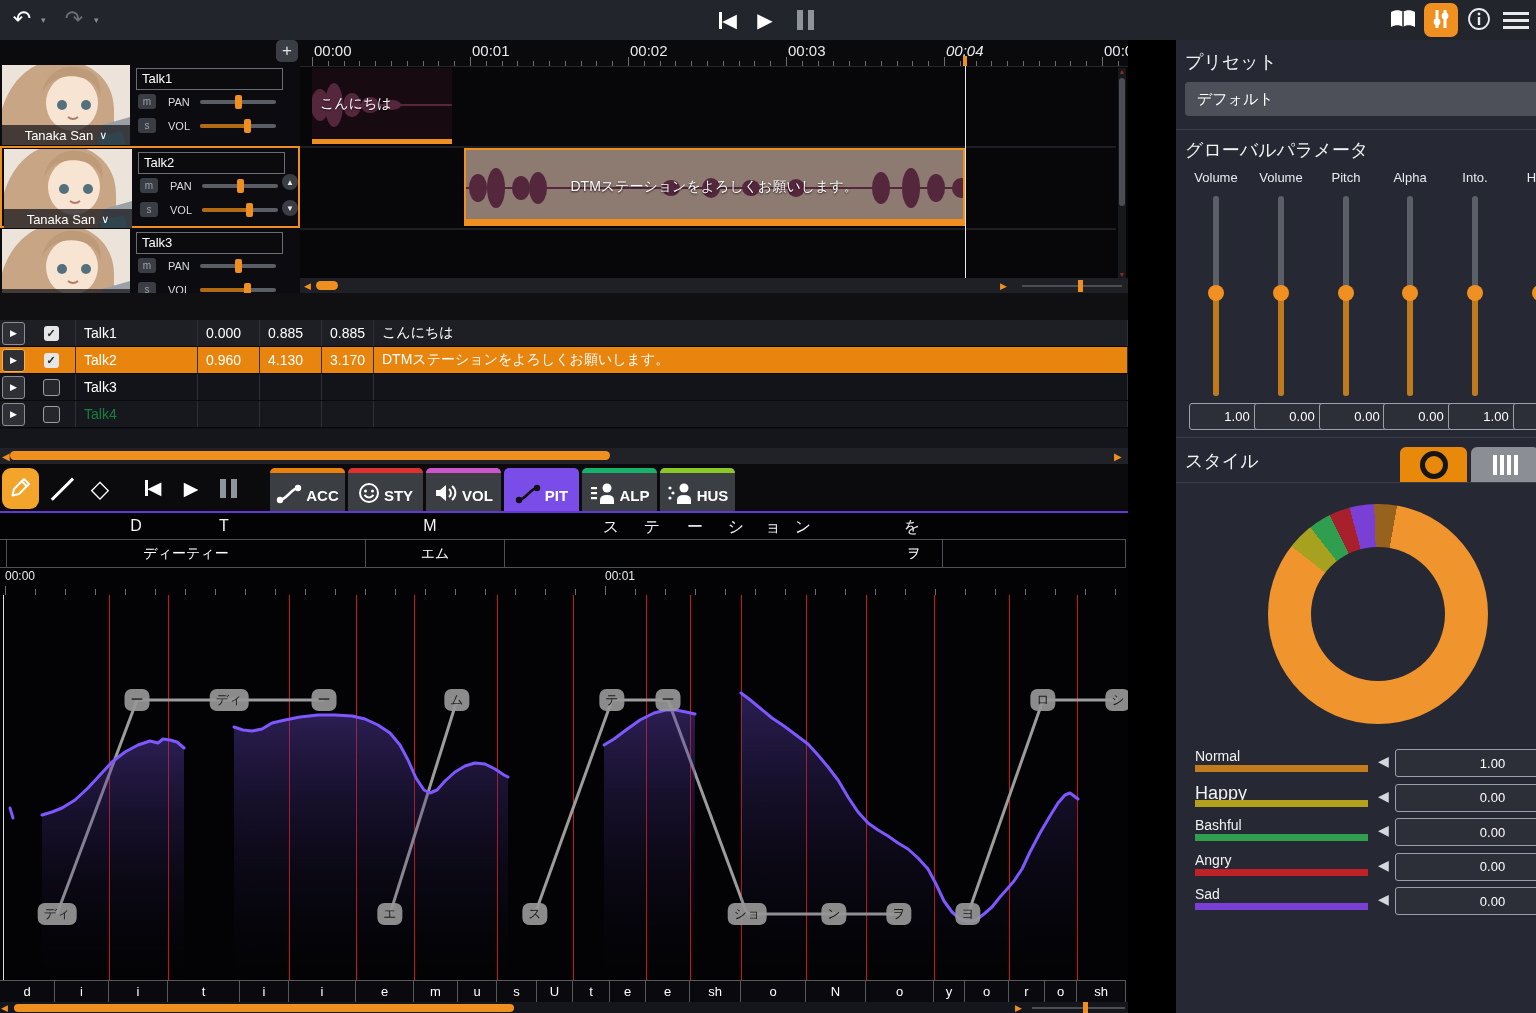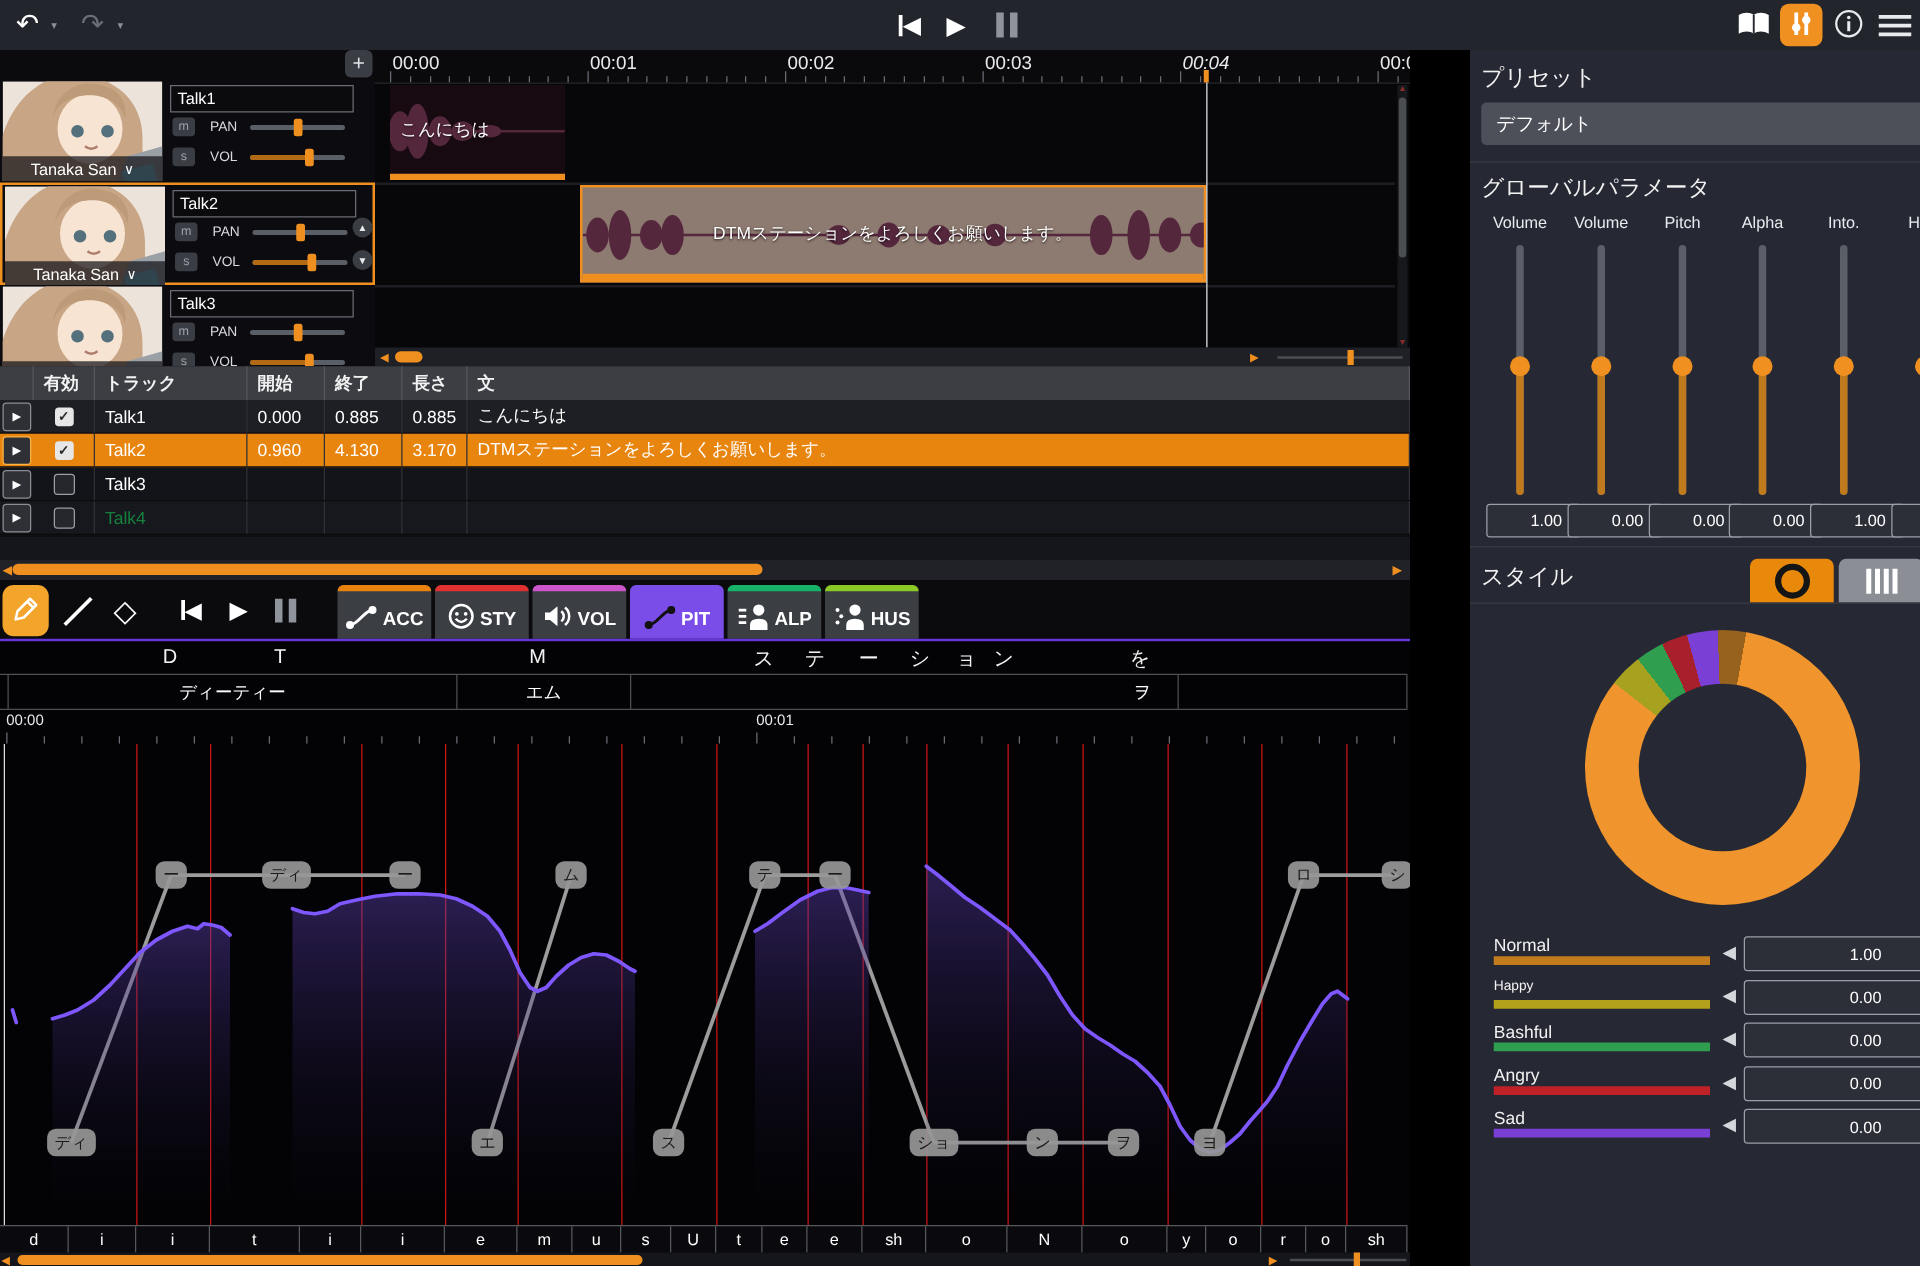--- a/index.html
+++ b/index.html
@@ -291,29 +291,20 @@
       <div style="position: absolute; left: 0px; top: 238px; width: 828px; height: 15px; background: rgb(30, 32, 38);">
         <span style="position: absolute; left: 4px; top: 3px; color: rgb(239, 143, 31); font-size: 9px;">◀</span>
         <div style="position: absolute; left: 16px; top: 3px; width: 22px; height: 9px; background: rgb(239, 143, 31); border-radius: 5px;"></div>
         <span style="position: absolute; left: 700px; top: 3px; color: rgb(239, 143, 31); font-size: 9px;">▶</span>
         <div style="position: absolute; left: 722px; top: 7px; width: 100px; height: 2px; background: rgb(74, 77, 82);"></div>
         <div style="position: absolute; left: 778px; top: 2px; width: 5px; height: 12px; background: rgb(239, 143, 31);"></div>
       </div>
     </div>
 
   <div class="abs" style="left:0;top:293px;width:1128px;height:136px;background:#101013;" id="segTable">
-      <div style="position: absolute; left: 0px; top: 0px; width: 1128px; height: 27px; background: rgb(60, 62, 68); display: flex;">
-        <div style="width: 27px; border-right: 1px solid rgb(85, 87, 94); box-sizing: border-box;"></div>
-        <div style="width: 49px; border-right: 1px solid rgb(85, 87, 94); box-sizing: border-box; display: flex; align-items: center; padding-left: 8px; font-size: 14px; font-weight: 700; color: rgb(242, 242, 242);">有効</div>
-        <div style="width: 122px; border-right: 1px solid rgb(85, 87, 94); box-sizing: border-box; display: flex; align-items: center; padding-left: 8px; font-size: 14px; font-weight: 700; color: rgb(242, 242, 242);">トラック</div>
-        <div style="width: 62px; border-right: 1px solid rgb(85, 87, 94); box-sizing: border-box; display: flex; align-items: center; padding-left: 8px; font-size: 14px; font-weight: 700; color: rgb(242, 242, 242);">開始</div>
-        <div style="width: 62px; border-right: 1px solid rgb(85, 87, 94); box-sizing: border-box; display: flex; align-items: center; padding-left: 8px; font-size: 14px; font-weight: 700; color: rgb(242, 242, 242);">終了</div>
-        <div style="width: 52px; border-right: 1px solid rgb(85, 87, 94); box-sizing: border-box; display: flex; align-items: center; padding-left: 8px; font-size: 14px; font-weight: 700; color: rgb(242, 242, 242);">長さ</div>
-        <div style="width: 754px; border-right: 1px solid rgb(85, 87, 94); box-sizing: border-box; display: flex; align-items: center; padding-left: 8px; font-size: 14px; font-weight: 700; color: rgb(242, 242, 242);">文</div>
-      </div>
       <div style="position: absolute; left: 0px; top: 27px; width: 1128px; height: 27px; background: rgb(30, 31, 36); display: flex; border-bottom: 1px solid rgb(10, 10, 12); box-sizing: border-box;">
         <div style="width: 27px; display: flex; align-items: center; justify-content: center; box-sizing: border-box;">
           <div class="playbtn">▶</div>
         </div>
         <div style="width: 49px; display: flex; align-items: center; justify-content: center; border-right: 1px solid rgb(46, 48, 54); box-sizing: border-box;">
           <div class="chk" style="background: rgb(230, 230, 230); color: rgb(42, 42, 42);">✓</div>
         </div>
         <div style="width: 122px; display: flex; align-items: center; padding-left: 8px; font-size: 14px; color: rgb(255, 255, 255); border-right: 1px solid rgb(46, 48, 54); box-sizing: border-box; white-space: nowrap; overflow: hidden;">Talk1</div>
         <div style="width: 62px; display: flex; align-items: center; padding-left: 8px; font-size: 14px; color: rgb(255, 255, 255); border-right: 1px solid rgb(46, 48, 54); box-sizing: border-box; white-space: nowrap; overflow: hidden;">0.000</div>
         <div style="width: 62px; display: flex; align-items: center; padding-left: 8px; font-size: 14px; color: rgb(255, 255, 255); border-right: 1px solid rgb(46, 48, 54); box-sizing: border-box; white-space: nowrap; overflow: hidden;">0.885</div>
@@ -674,21 +665,21 @@
       </div>
       <div class="valuebox" style="left: 337px; top: 363px; width: 54px; height: 25px;">0.00</div>
       <div style="position: absolute; left: 92px; top: 464px; width: 220px; height: 220px; border-radius: 50%; background: conic-gradient(from -52deg, rgb(166, 161, 31) 0deg, rgb(166, 161, 31) 14deg, rgb(47, 158, 78) 14deg, rgb(47, 158, 78) 26deg, rgb(168, 32, 44) 26deg, rgb(168, 32, 44) 37deg, rgb(122, 63, 212) 37deg, rgb(122, 63, 212) 50deg, rgb(150, 98, 29) 50deg, rgb(150, 98, 29) 62deg, rgb(240, 148, 45) 62deg, rgb(240, 148, 45) 360deg);">
         <div style="position: absolute; left: 43px; top: 43px; width: 134px; height: 134px; border-radius: 50%; background: rgb(38, 41, 51);"></div>
       </div>
       <div style="position: absolute; left: 19px; top: 708px; font-size: 14px; color: rgb(242, 242, 242);">Normal</div>
       <div style="position: absolute; left: 19px; top: 725px; width: 173px; height: 7px; background: rgb(194, 123, 29);"></div>
       <span style="position: absolute; left: 202px; top: 713px; color: rgb(212, 215, 219); font-size: 14px; cursor: pointer;">◀</span>
       <div class="valuebox" style="left: 219px; top: 709px; width: 153px; height: 26px;">1.00</div>
       <span style="position: absolute; left: 377px; top: 713px; color: rgb(212, 215, 219); font-size: 14px; cursor: pointer;">▶</span>
-      <div style="position: absolute; left: 19px; top: 742.6px; font-size: 11px; color: rgb(242, 242, 242);">Happy</div>
+      <div style="position: absolute; left: 19px; top: 742.6px; font-size: 18px; color: rgb(242, 242, 242);">Happy</div>
       <div style="position: absolute; left: 19px; top: 759.6px; width: 173px; height: 7px; background: rgb(179, 161, 28);"></div>
       <span style="position: absolute; left: 202px; top: 747.6px; color: rgb(212, 215, 219); font-size: 14px; cursor: pointer;">◀</span>
       <div class="valuebox" style="left: 219px; top: 743.6px; width: 153px; height: 26px;">0.00</div>
       <span style="position: absolute; left: 377px; top: 747.6px; color: rgb(212, 215, 219); font-size: 14px; cursor: pointer;">▶</span>
       <div style="position: absolute; left: 19px; top: 777.2px; font-size: 14px; color: rgb(242, 242, 242);">Bashful</div>
       <div style="position: absolute; left: 19px; top: 794.2px; width: 173px; height: 7px; background: rgb(47, 158, 78);"></div>
       <span style="position: absolute; left: 202px; top: 782.2px; color: rgb(212, 215, 219); font-size: 14px; cursor: pointer;">◀</span>
       <div class="valuebox" style="left: 219px; top: 778.2px; width: 153px; height: 26px;">0.00</div>
       <span style="position: absolute; left: 377px; top: 782.2px; color: rgb(212, 215, 219); font-size: 14px; cursor: pointer;">▶</span>
       <div style="position: absolute; left: 19px; top: 811.8px; font-size: 14px; color: rgb(242, 242, 242);">Angry</div>

